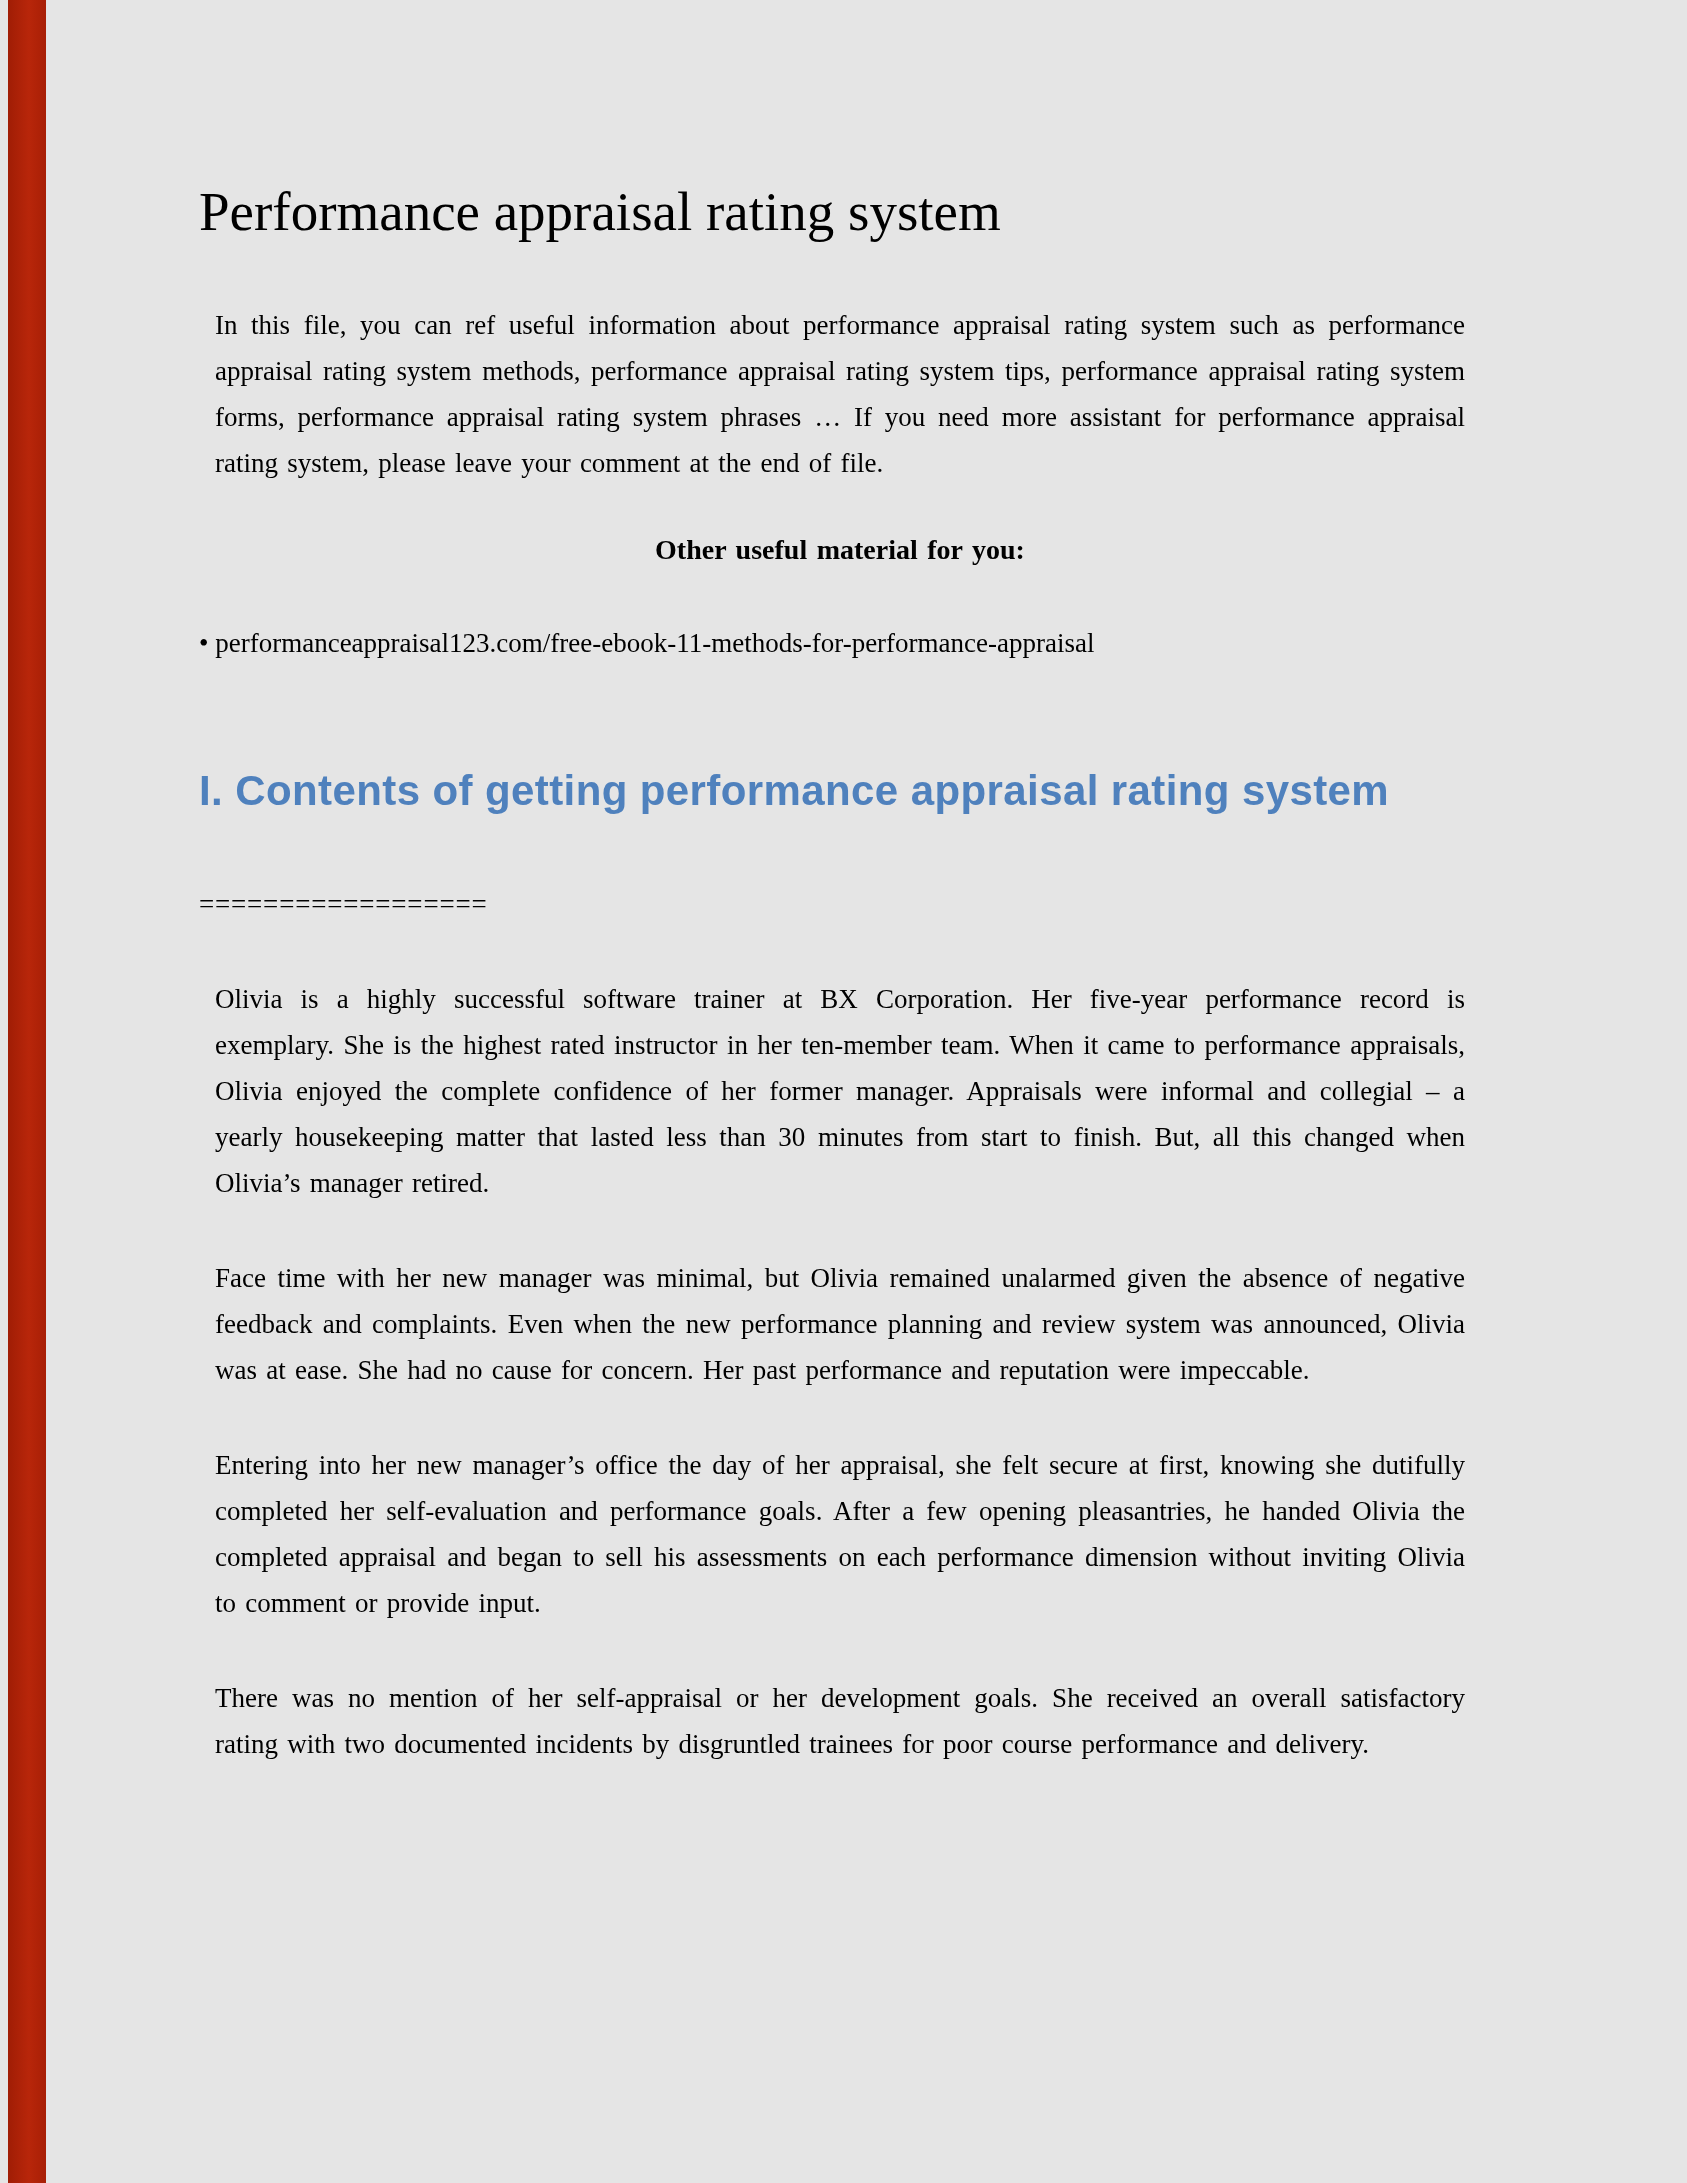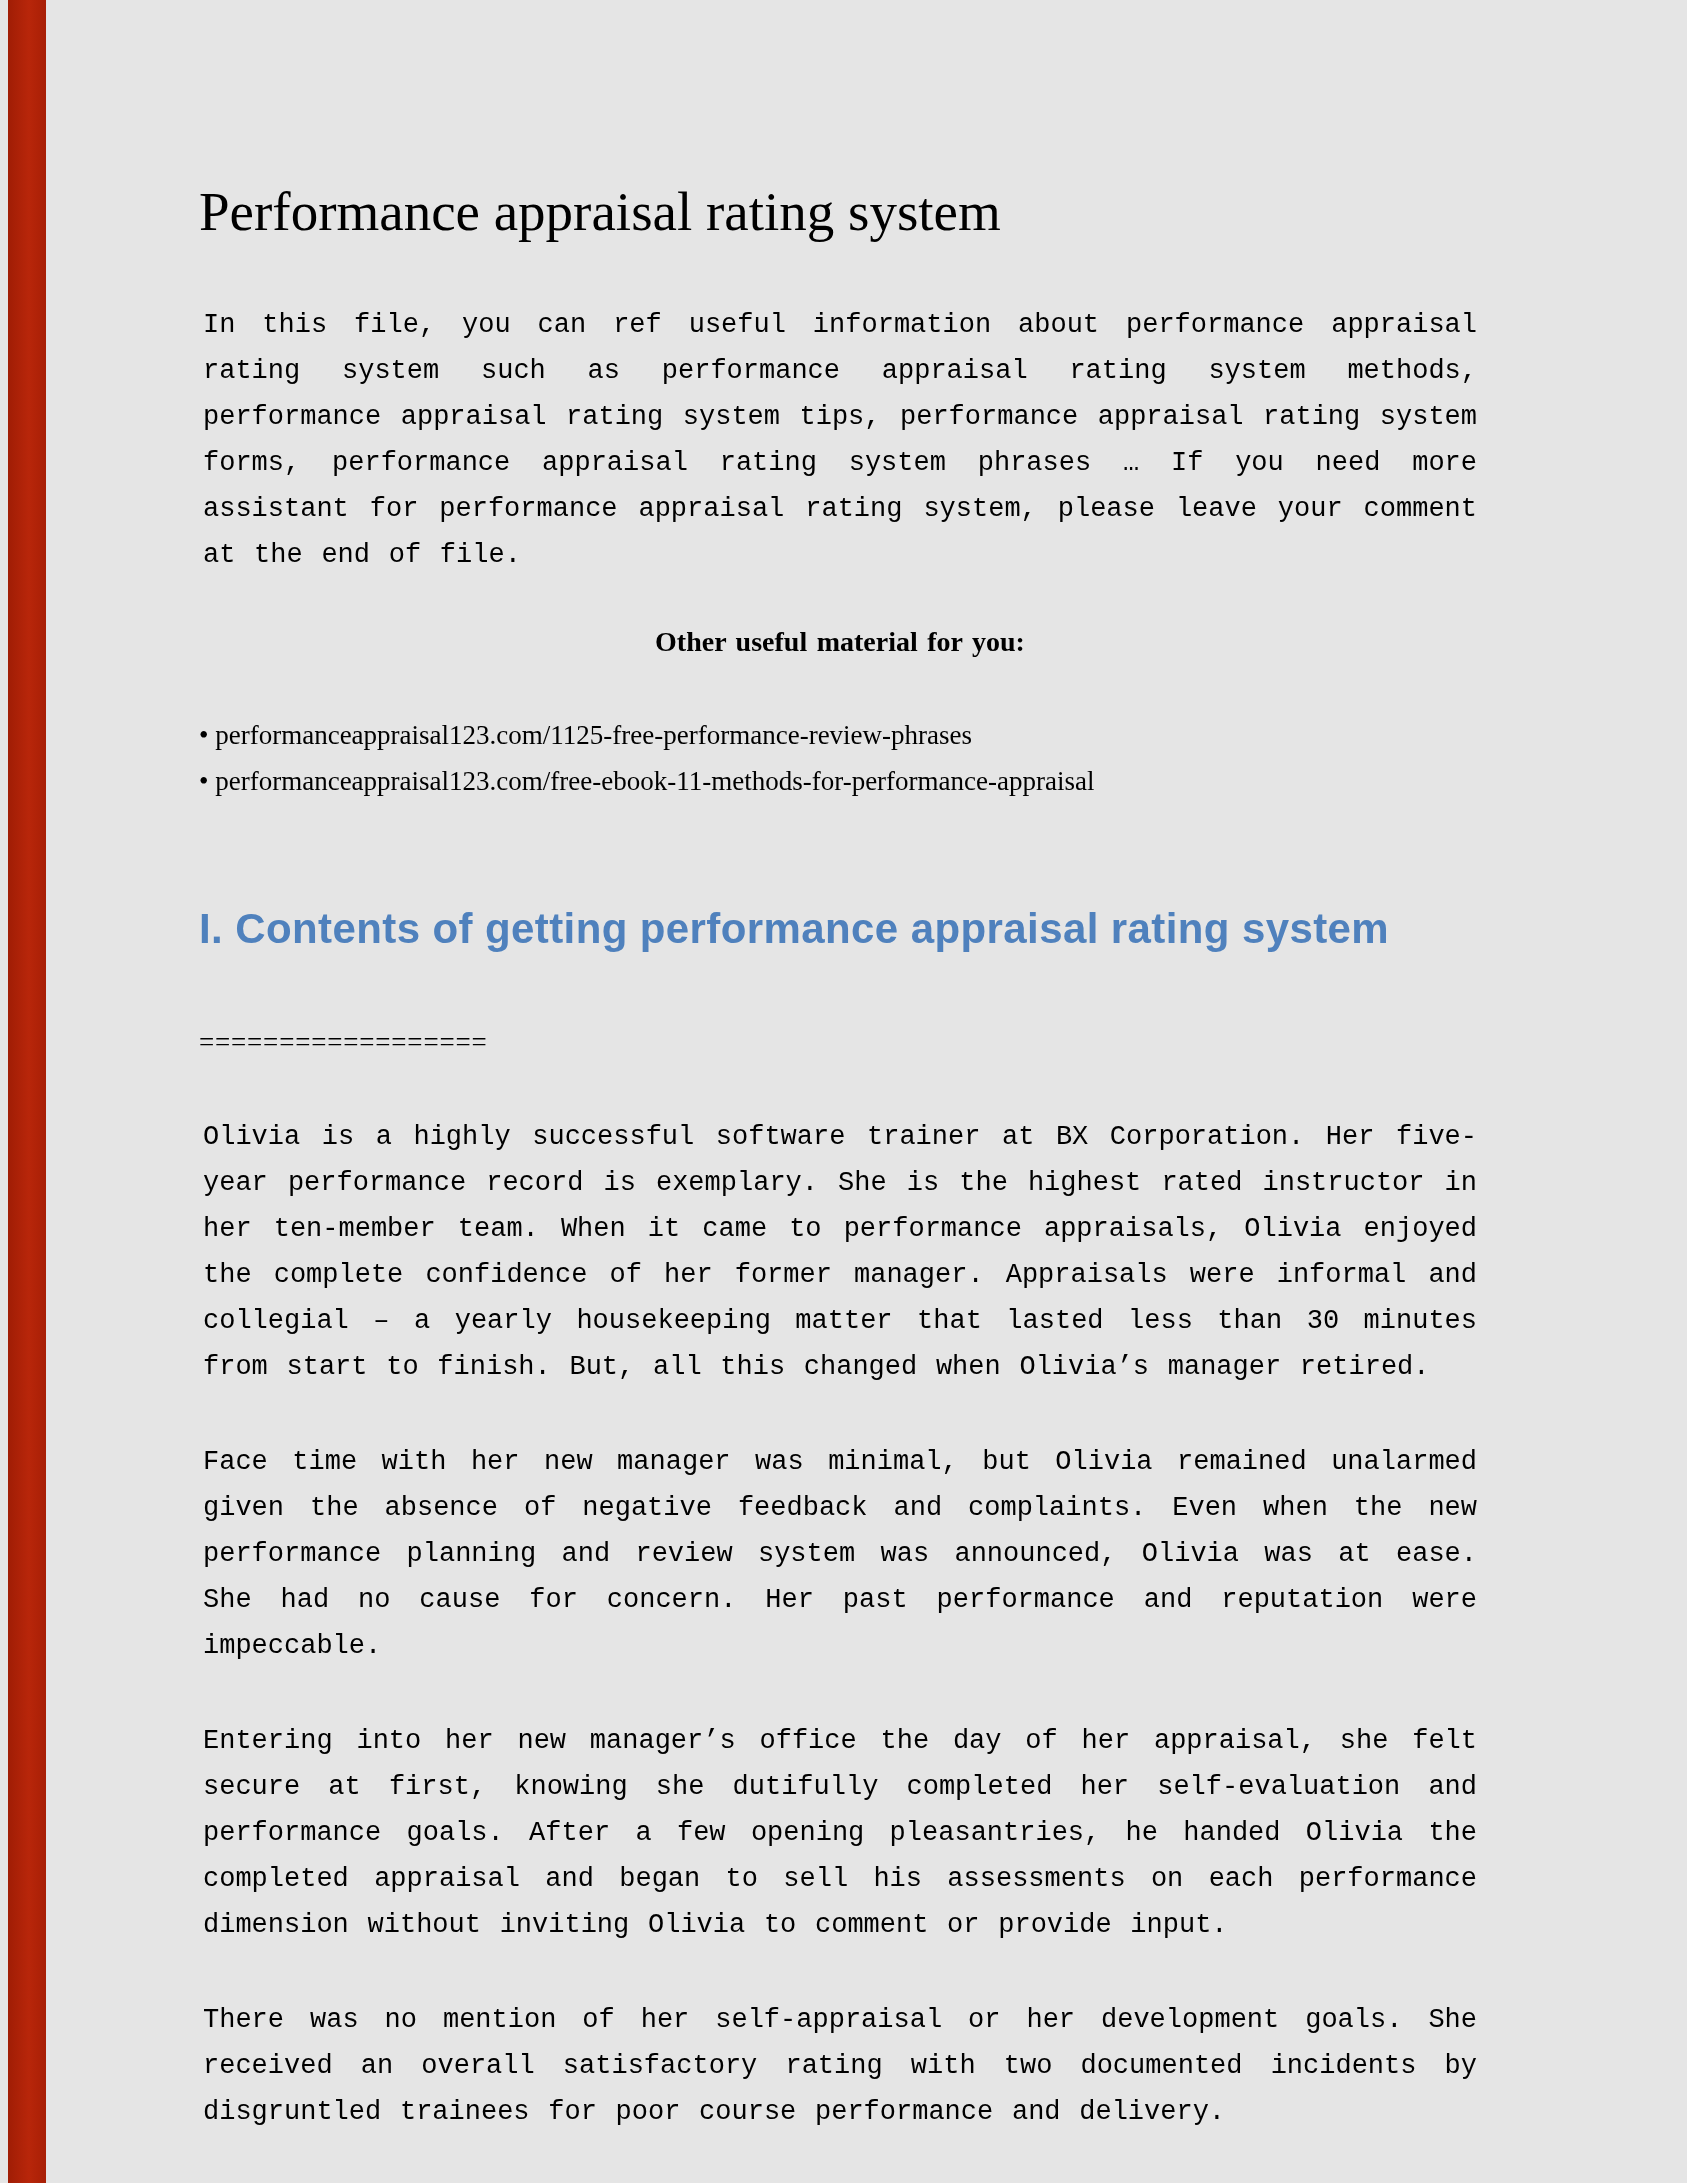--- a/index.html
+++ b/index.html
@@ -34,23 +34,22 @@
     font-size: 55px;
     font-weight: 400;
     margin: 0 0 59px 0;
     line-height: 1.15;
     color: #000000;
   }
   .body-text {
     font-size: 27px;
     line-height: 46px;
     text-align: justify;
-    margin: 4px;
+    margin: 16px;
     word-spacing: 2.5px;
-    font-family: Liberation Mono, monospace;
   }
   .intro {
     margin-bottom: 48px;
   }
   .bold-heading {
     font-size: 28px;
     font-weight: 700;
     margin: 0 0 54px 0;
     word-spacing: 2.5px;
     text-align: center;
@@ -89,21 +88,20 @@
 
   <div class="content">
 
     <h1 class="doc-title">Performance appraisal rating system</h1>
 
     <p class="body-text intro">In this file, you can ref useful information about performance appraisal rating system such as performance appraisal rating system methods, performance appraisal rating system tips, performance appraisal rating system forms, performance appraisal rating system phrases … If you need more assistant for performance appraisal rating system, please leave your comment at the end of file.</p>
 
     <p class="bold-heading">Other useful material for you:</p>
 
     <div class="link-list">
-      <p class="link-line"><span>•</span>&nbsp;<span>performanceappraisal123.com/1125-free-performance-review-phrases</span></p>
       <p class="link-line"><span>•</span>&nbsp;<span>performanceappraisal123.com/free-ebook-11-methods-for-performance-appraisal</span></p>
     </div>
 
     <h2 class="section-heading">I. Contents of getting performance appraisal rating system</h2>
 
     <p class="divider">==================</p>
 
     <p class="body-text story-paragraph">Olivia is a highly successful software trainer at BX Corporation. Her five-year performance record is exemplary. She is the highest rated instructor in her ten-member team. When it came to performance appraisals, Olivia enjoyed the complete confidence of her former manager. Appraisals were informal and collegial – a yearly housekeeping matter that lasted less than 30 minutes from start to finish. But, all this changed when Olivia’s manager retired.</p>
 
     <p class="body-text story-paragraph">Face time with her new manager was minimal, but Olivia remained unalarmed given the absence of negative feedback and complaints. Even when the new performance planning and review system was announced, Olivia was at ease. She had no cause for concern. Her past performance and reputation were impeccable.</p>

